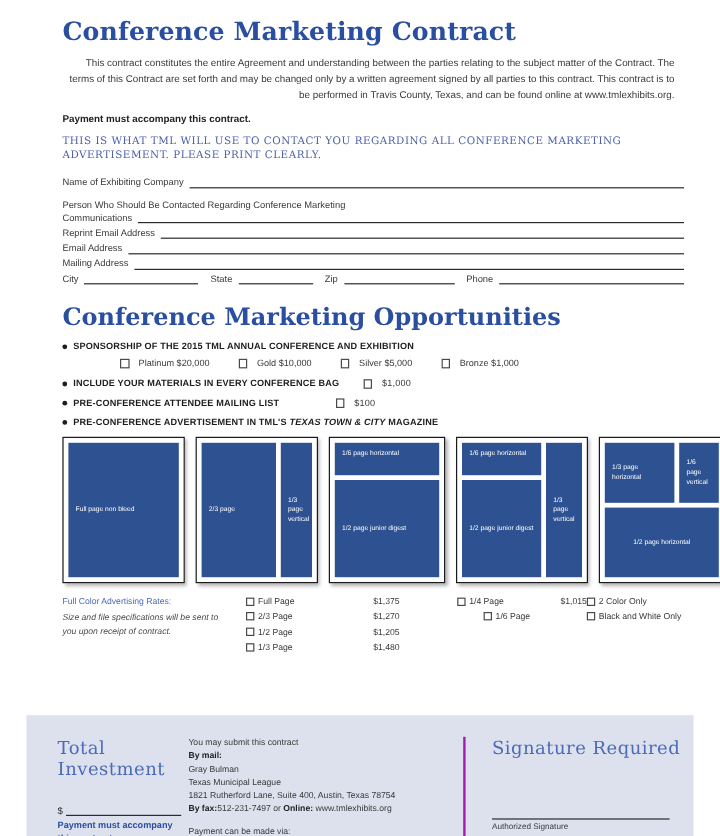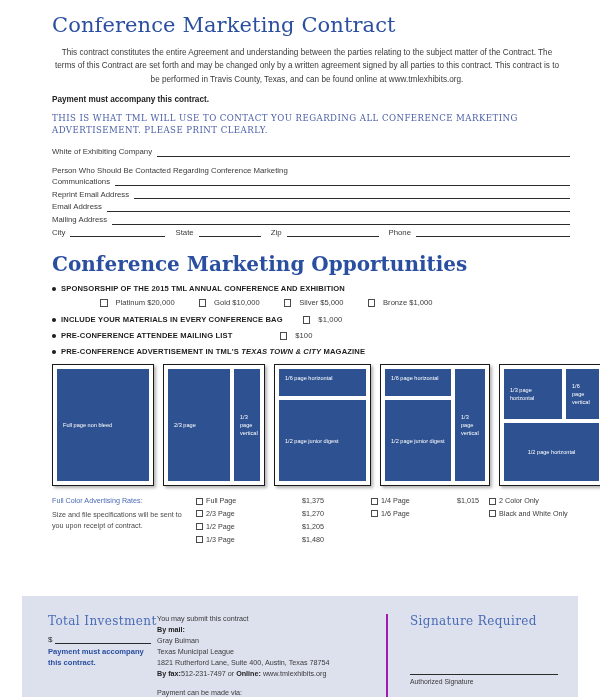--- a/index.html
+++ b/index.html
@@ -21,21 +21,21 @@
     background: #ffffff;
     box-sizing: border-box;
   }
   .content {
     padding: 14px 30px 0 52px;
   }
 
   
   .doc-title {
     font-family: "DejaVu Serif", serif;
-    font-weight: normal;
+    font-weight: bold;
     font-size: 21px;
     color: #2b4fa0;
     letter-spacing: 0.1px;
     margin: 0 0 9px 0;
     line-height: 1.1;
   }
   .section-title {
     font-family: "DejaVu Serif", serif;
     font-weight: bold;
     font-size: 20px;
@@ -43,21 +43,21 @@
     margin: 0 0 9px 0;
     line-height: 1.1;
   }
 
   
   .intro {
     font-size: 8.2px;
     line-height: 1.62;
     color: #3a3a3a;
     margin: 0 0 9px 0;
-    text-align: center;
+    text-align: right;
     max-width: 510px;
   }
   .bold-line {
     font-size: 8.2px;
     font-weight: bold;
     color: #222222;
     margin: 0 0 8px 0;
   }
   .blue-caps {
     font-family: "DejaVu Serif", serif;
@@ -213,24 +213,25 @@
     margin-top: 6px;
     padding-right: 20px;
   }
   .rates-note { flex: 0 0 136px; padding-right: 8px; }
   .rates-note .rn-title {
     color: #4a6bb5;
     margin-bottom: 2px;
     line-height: 1.45;
   }
   .rates-note .rn-body {
+    font-style: italic;
     color: #4a4a4a;
     line-height: 1.55;
   }
-  .rates-col { display: flex; flex-direction: column; }
+  .rates-col { display: flex; flex-direction: column; align-items: flex-end; }
   .rates-col.c1 { flex: 0 0 175px; }
   .rates-col.c2 { flex: 0 0 118px; }
   .rates-col.c3 { flex: 1 1 auto; }
   .rline {
     display: flex;
     align-items: center;
     margin-bottom: 3.5px;
     line-height: 1.3;
   }
   .rname { flex: 0 0 auto; }
@@ -273,24 +274,24 @@
     box-sizing: border-box;
     border-right: 2px solid #a21caf;
   }
   .bcol-right {
     flex: 0 0 190px;
     padding-left: 22px;
     box-sizing: border-box;
   }
   .b-head {
     font-family: "DejaVu Serif", serif;
-    font-size: 12px;
+    font-size: 15px;
     color: #4a6bb5;
     letter-spacing: 0.4px;
-    margin-bottom: 6px;
+    margin-bottom: 20px;
   }
   .amount-row {
     display: flex;
     align-items: flex-end;
     font-size: 8px;
     color: #2b2b2b;
     margin-bottom: 3px;
   }
   .amount-row .dollar { margin-right: 3px; }
   .amount-line {
@@ -333,21 +334,21 @@
     <h1 class="doc-title">Conference Marketing Contract</h1>
 
     <p class="intro">This contract constitutes the entire Agreement and understanding between the parties relating to the subject matter of the Contract. The terms of this Contract are set forth and may be changed only by a written agreement signed by all parties to this contract. This contract is to be performed in Travis County, Texas, and can be found online at www.tmlexhibits.org.</p>
 
     <p class="bold-line">Payment must accompany this contract.</p>
 
     <p class="blue-caps">THIS IS WHAT TML WILL USE TO CONTACT YOU REGARDING ALL CONFERENCE MARKETING ADVERTISEMENT. PLEASE PRINT CLEARLY.</p>
 
     <div class="form-rows">
       <div class="frow">
-        <span class="flabel">White of Exhibiting Company</span>
+        <span class="flabel">Name of Exhibiting Company</span>
         <span class="fline"></span>
       </div>
 
       <div class="standalone-label gap-top" style="margin-top:9px;">Person Who Should Be Contacted Regarding Conference Marketing</div>
 
       <div class="frow">
         <span class="flabel">Communications</span>
         <span class="fline"></span>
       </div>
 

